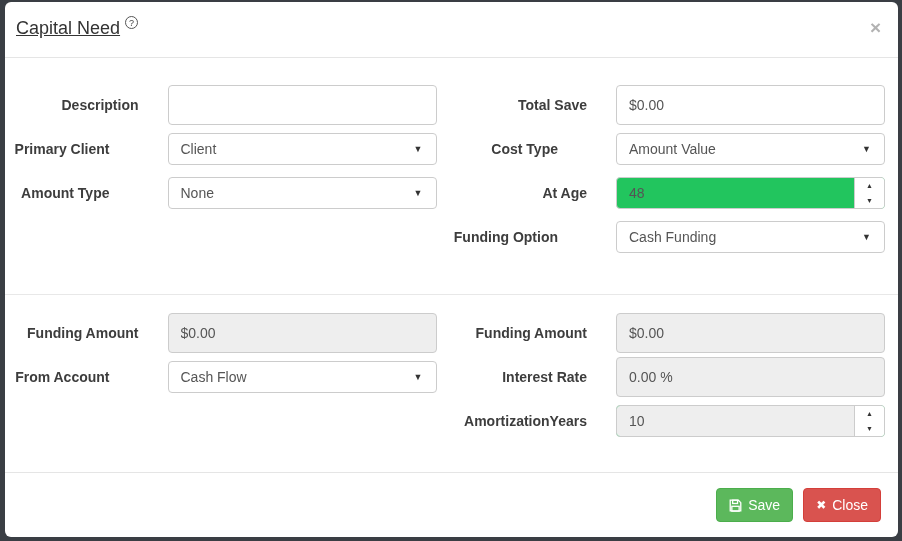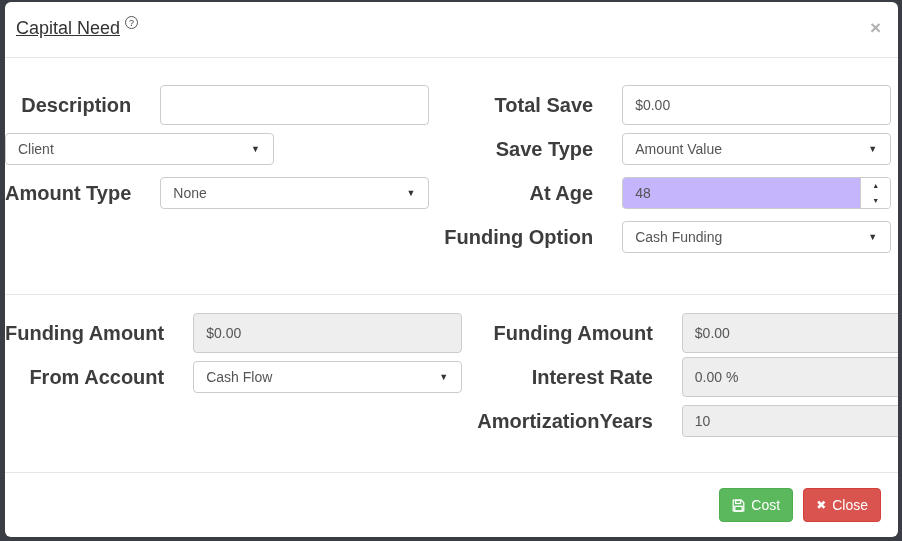--- a/index.html
+++ b/index.html
@@ -62,21 +62,21 @@
   .frow {
     display: flex;
     align-items: center;
     height: 32px;
     margin-bottom: 12px;
   }
   .frow .flabel {
     flex: 1;
     text-align: right;
     padding-right: 29px;
-    font-size: 20px;
+    font-size: 14px;
     font-weight: bold;
     color: #3d3d3d;
     white-space: nowrap;
   }
   .ctrl { width: 269px; flex: 0 0 269px; height: 32px; }
   .col-left .ctrl { margin-right: 15px; }
   .col-right .ctrl { margin-right: 13px; }
   .tinput {
     width: 100%; height: 40px;
     border: 1px solid #ccc;
@@ -94,29 +94,30 @@
     align-items: center;
     justify-content: space-between;
     width: 100%; height: 32px;
     border: 1px solid #ccc;
     border-radius: 4px;
     padding: 0 13px 0 12px;
     font-size: 14px;
     color: #555;
     background: #fff;
     cursor: pointer;
+    margin-left: 29px;
   }
   .sel .caret { font-size: 9px; color: #333; }
   .spin {
     display: flex;
     width: 100%; height: 32px;
     border: 1px solid #ccc;
     border-radius: 4px;
     overflow: hidden;
-    background: #c4b5fd;
+    background: #22c55e;
   }
   .spin .spin-val {
     flex: 1;
     display: flex;
     align-items: center;
     padding: 0 12px;
     font-size: 14px;
     color: #555;
   }
   .spin .spin-val.is-disabled { background: #eee; }
@@ -183,20 +184,21 @@
 
     <div class="cols">
       <div class="col-left">
 
         <div class="frow">
           <span class="flabel">Description</span>
           <input class="ctrl tinput" type="text" value="" style="">
         </div>
 
         <div class="frow">
+          <span class="flabel">Primary Client</span>
           <div class="ctrl sel">
             <span>Client</span>
             <span class="caret">▼</span>
           </div>
         </div>
 
         <div class="frow">
           <span class="flabel">Amount Type</span>
           <div class="ctrl sel">
             <span>None</span>
@@ -206,21 +208,21 @@
 
       </div>
       <div class="col-right">
 
         <div class="frow">
           <span class="flabel">Total Save</span>
           <input class="ctrl tinput" type="text" value="$0.00" style="">
         </div>
 
         <div class="frow">
-          <span class="flabel">Save Type</span>
+          <span class="flabel">Cost Type</span>
           <div class="ctrl sel">
             <span>Amount Value</span>
             <span class="caret">▼</span>
           </div>
         </div>
 
         <div class="frow">
           <span class="flabel">At Age</span>
           <div class="ctrl spin">
             <span class="spin-val">48</span>
@@ -289,21 +291,21 @@
 
   </div>
 
   <div class="modal-footer">
     <button class="btn btn-save">
       <svg width="13" height="13" viewBox="0 0 16 16" fill="none" stroke="#ffffff" stroke-width="1.6">
         <path d="M1.5 1.5 h10 l3 3 v10 h-13 z"></path>
         <rect x="4.5" y="1.5" width="6" height="4"></rect>
         <rect x="3.5" y="9" width="9" height="6"></rect>
       </svg>
-      <span>Cost</span>
+      <span>Save</span>
     </button>
     <button class="btn btn-close">
       <span class="x-glyph">✖</span>
       <span>Close</span>
     </button>
   </div>
 
 </div>
 
 </body></html>

